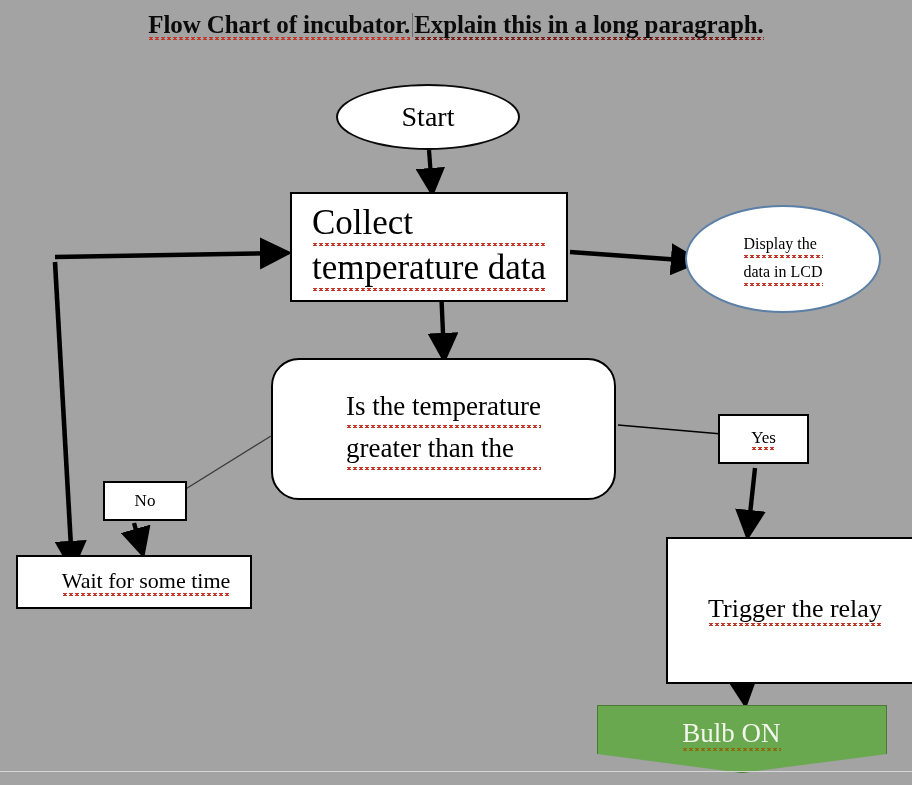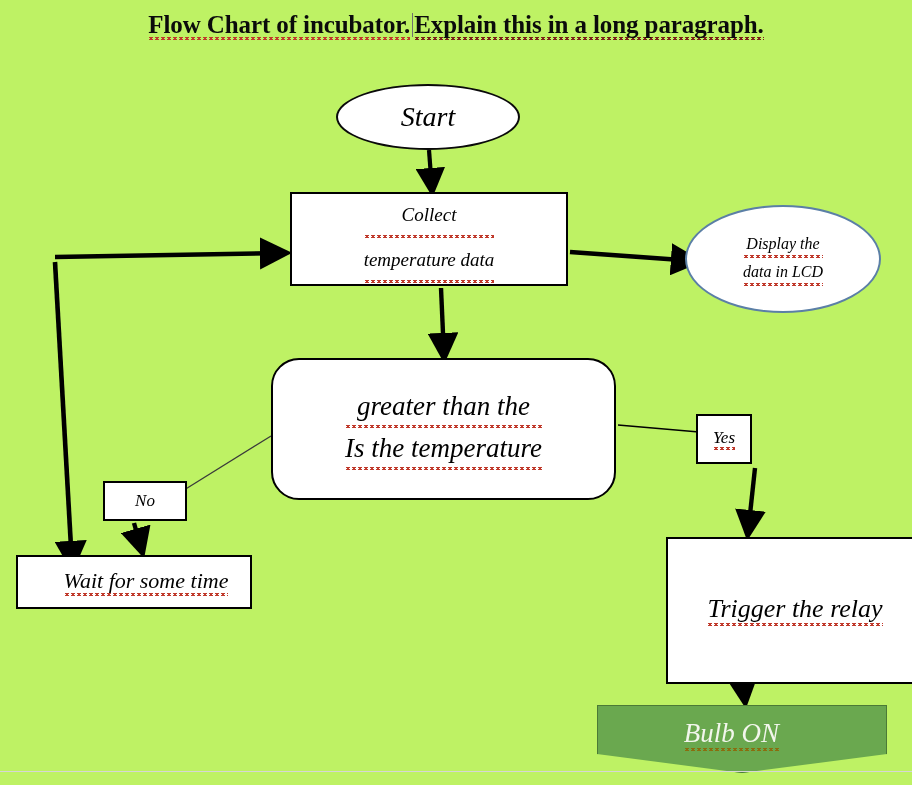--- a/index.html
+++ b/index.html
@@ -8,21 +8,21 @@
     padding: 0;
     background: #ffffff;
   }
   body {
     font-family: "Liberation Serif", "DejaVu Serif", serif;
   }
   #page {
     position: relative;
     width: 912px;
     height: 785px;
-    background: #bef264;
+    background: #a3a3a3;
     overflow: hidden;
   }
 
   
   #title {
     position: absolute;
     left: 0;
     top: 10px;
     width: 912px;
     text-align: center;
@@ -72,65 +72,64 @@
     pointer-events: none;
   }
 
   
   .node {
     position: absolute;
     box-sizing: border-box;
     display: flex;
     align-items: center;
     justify-content: center;
-    text-align: center;
+    text-align: left;
     color: #000000;
     background: #ffffff;
-    font-style: italic;
   }
   .rect {
     border: 2.5px solid #000000;
   }
   .label-box {
     border: 2.5px solid #000000;
     font-size: 17px;
   }
 
   #n-start {
     left: 336px; top: 84px;
     width: 184px; height: 66px;
     border: 2.2px solid #0a0a0a;
     border-radius: 50%;
     font-size: 28px;
   }
   #n-collect {
     left: 290px; top: 192px;
-    width: 278px; height: 94px;
-    font-size: 19px;
+    width: 278px; height: 110px;
+    font-size: 35px;
     line-height: 42px;
   }
   #n-lcd {
     left: 685px; top: 205px;
     width: 196px; height: 108px;
     border: 2.2px solid #5b7fa6;
     border-radius: 50%;
     font-size: 16px;
     line-height: 25px;
   }
   #n-decision {
     left: 271px; top: 358px;
     width: 345px; height: 142px;
     border: 2.5px solid #000000;
     border-radius: 28px;
     font-size: 27px;
     line-height: 39px;
   }
   #n-yes {
-    left: 696px; top: 414px;
-    width: 56px; height: 50px;
+    left: 718px; top: 414px;
+    width: 91px; height: 50px;
   }
   #n-no {
     left: 103px; top: 481px;
     width: 84px; height: 40px;
   }
   #n-wait {
     left: 16px; top: 555px;
     width: 236px; height: 54px;
     font-size: 22px;
     padding-left: 24px;
@@ -228,22 +227,22 @@
 
   <div class="node" id="n-lcd">
     <div>
       <span class="nl sq">Display the</span>
       <span class="nl sq">data in LCD</span>
     </div>
   </div>
 
   <div class="node" id="n-decision">
     <div>
+      <span class="nl sq">Is the temperature</span>
       <span class="nl sq">greater than the</span>
-      <span class="nl sq">Is the temperature</span>
     </div>
   </div>
 
   <div class="node label-box" id="n-yes">
     <span class="sq">Yes</span>
   </div>
 
   <div class="node label-box" id="n-no">
     <span>No</span>
   </div>

